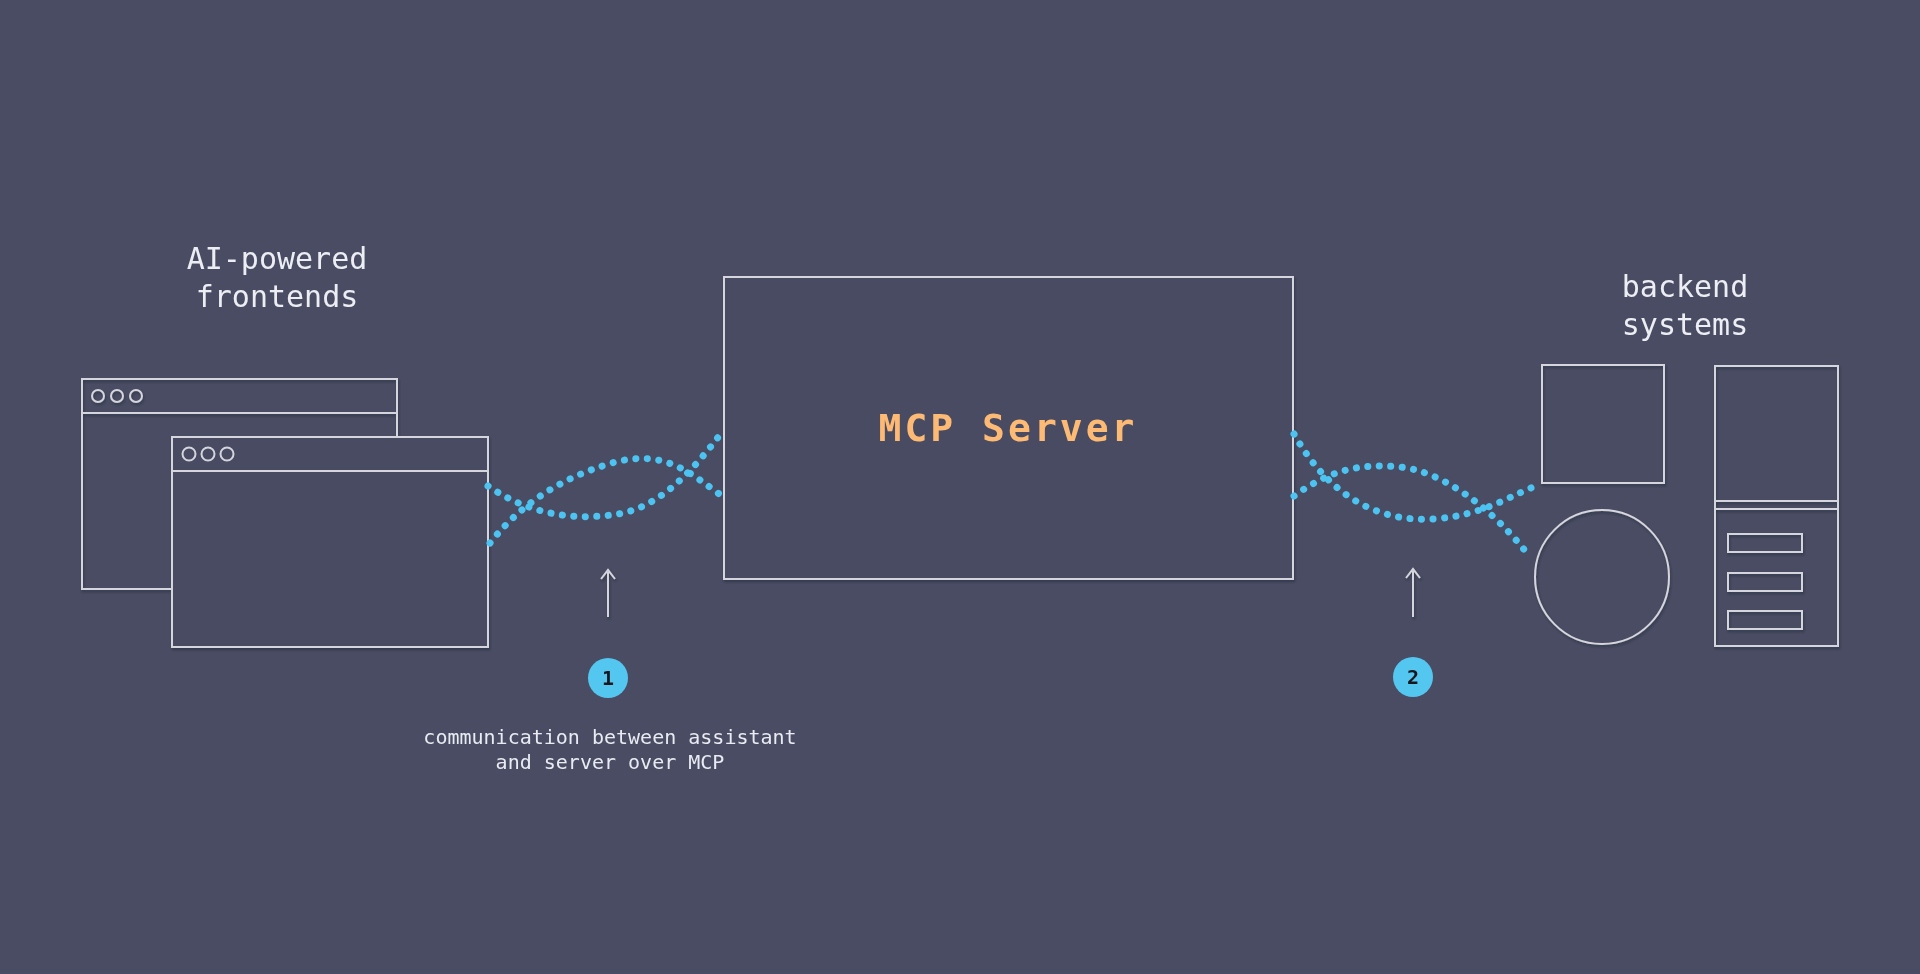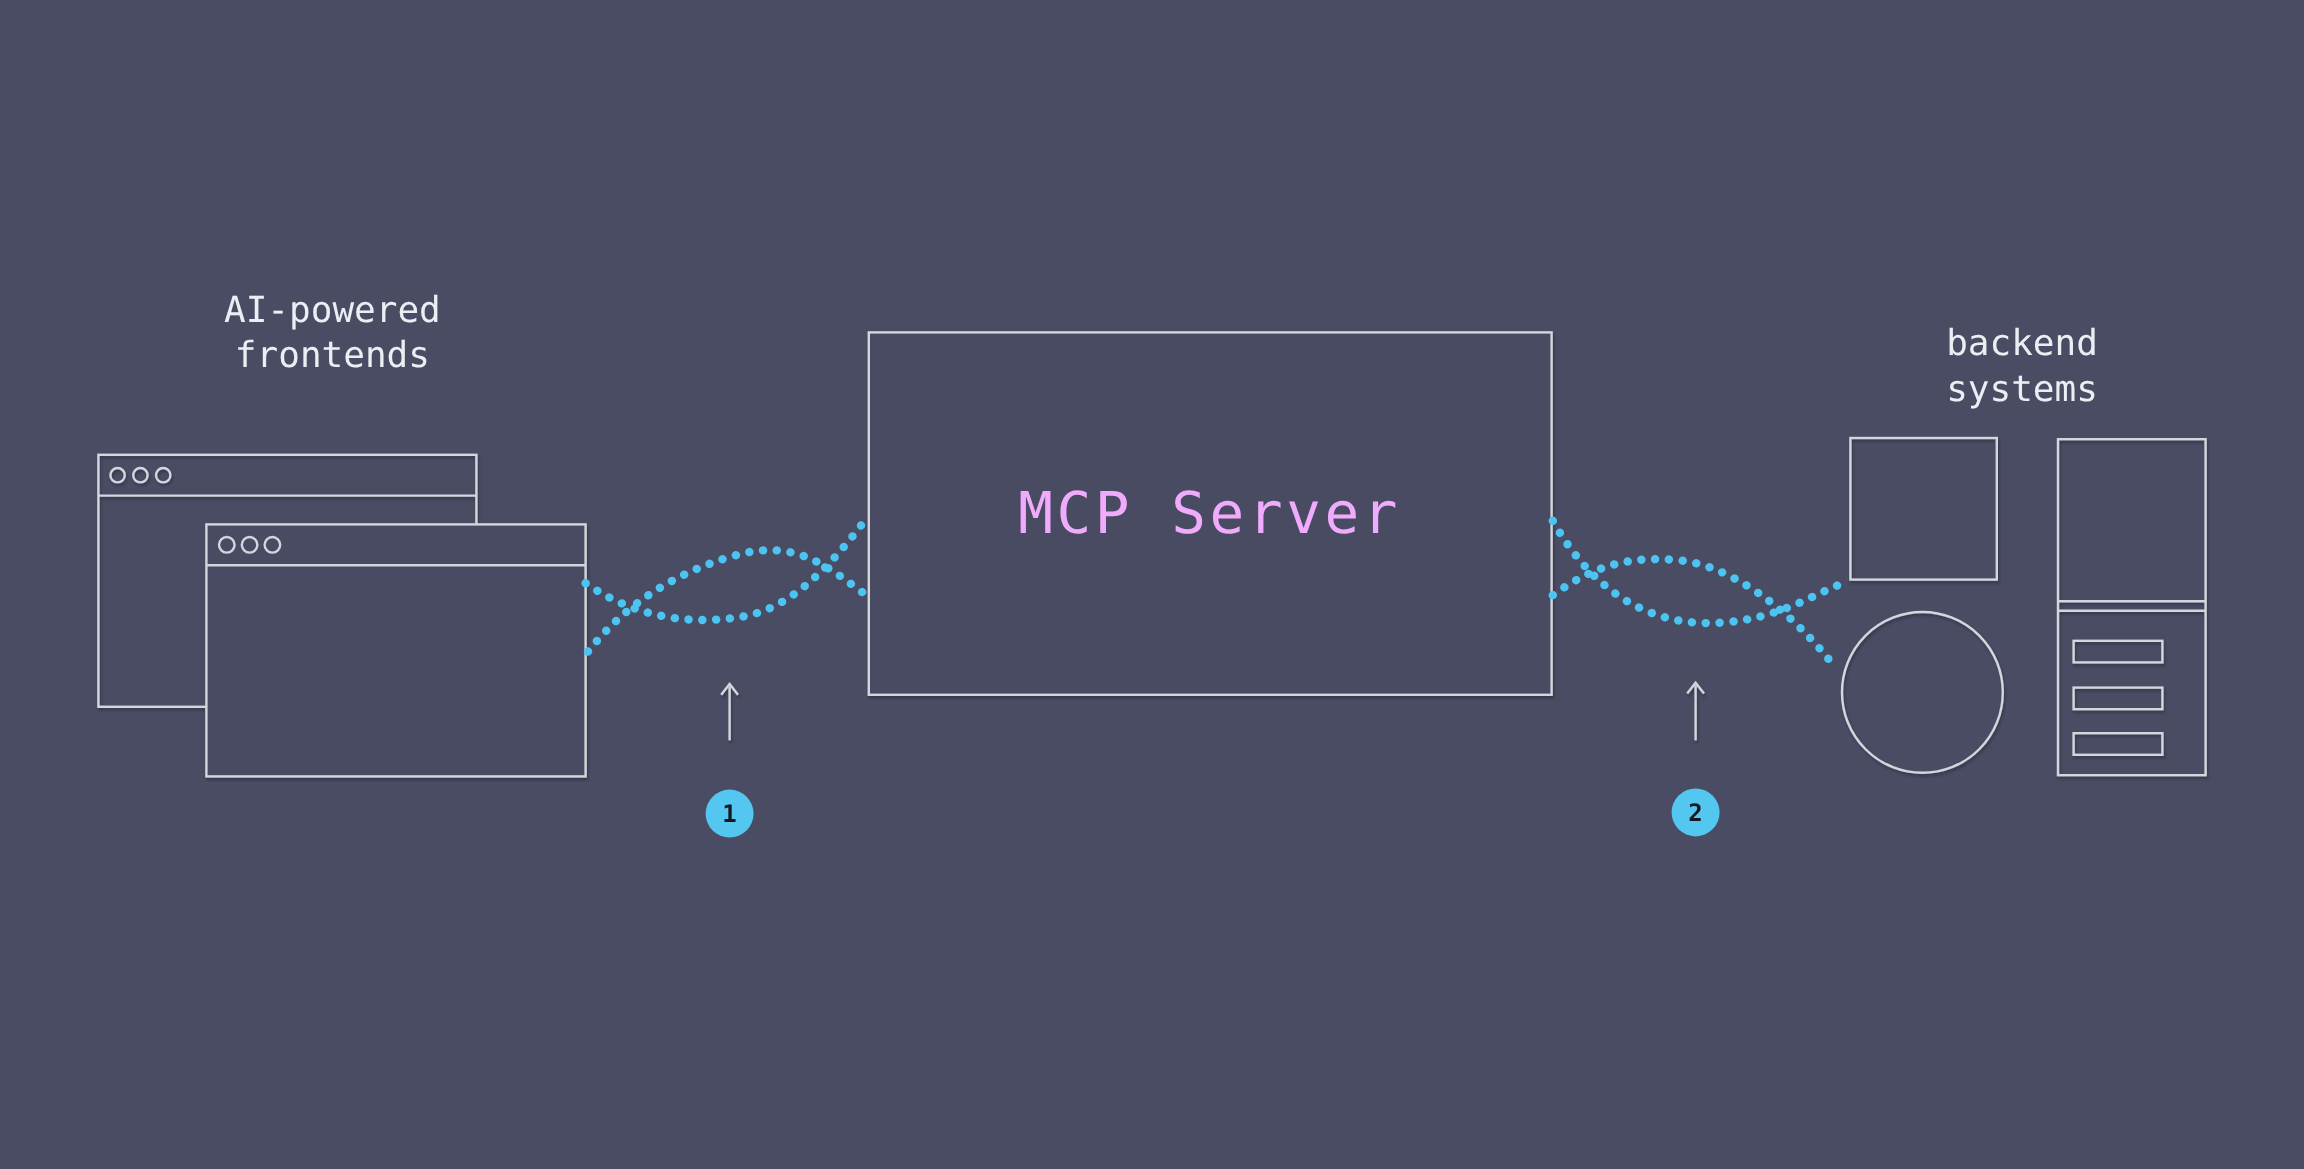--- a/index.html
+++ b/index.html
@@ -19,23 +19,23 @@
     text-align: center;
     color: #eceef4;
     white-space: pre-line;
     font-size: 30px;
     line-height: 38px;
     letter-spacing: 0px;
   }
   .mcp-title {
     position: absolute;
     transform: translate(-50%, -50%);
-    color: #f0abfc;
-    font-size: 48px;
-    font-weight: 400;
+    color: #fdba74;
+    font-size: 38px;
+    font-weight: 700;
     letter-spacing: 3px;
     white-space: nowrap;
   }
   .caption {
     position: absolute;
     transform: translateX(-50%);
     text-align: center;
     color: #e9ebf2;
     font-size: 20px;
     line-height: 25px;
@@ -129,15 +129,17 @@
 
   <div class="mcp-title" style="left:1008px; top:428px;">MCP Server</div>
 
   <div class="badge" style="left:588px; top:658px;">
     <span>1</span>
   </div>
   <div class="badge" style="left:1393px; top:657px;">
     <span>2</span>
   </div>
 
+  <div class="caption" style="left:610px; top:725px;">communication between assistant
+and server over MCP</div>
 
 
 </div>
 
 </body></html>

